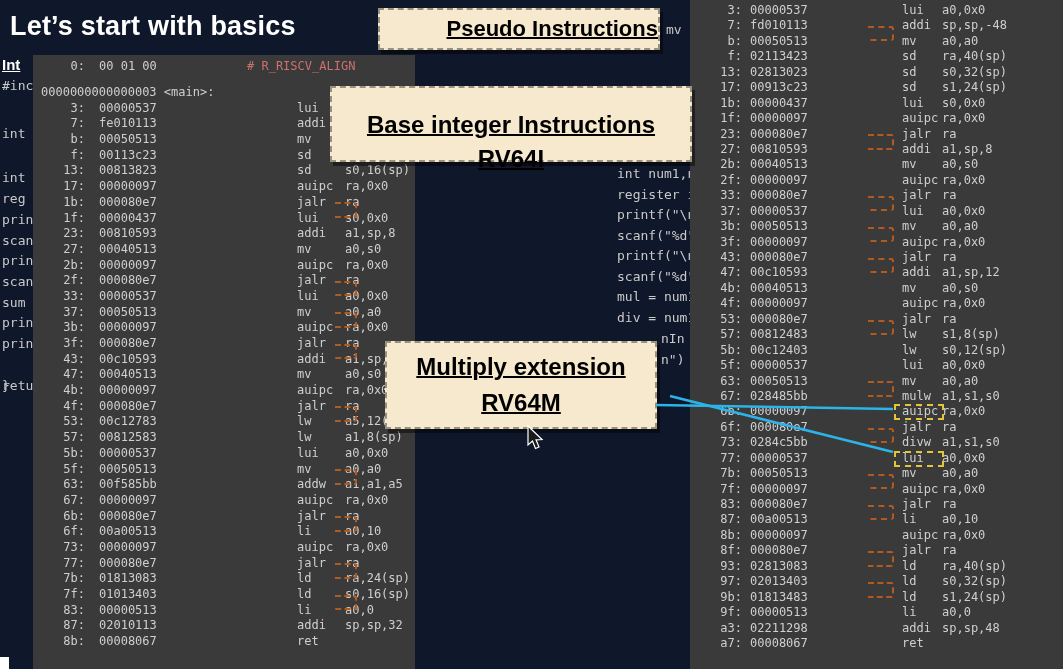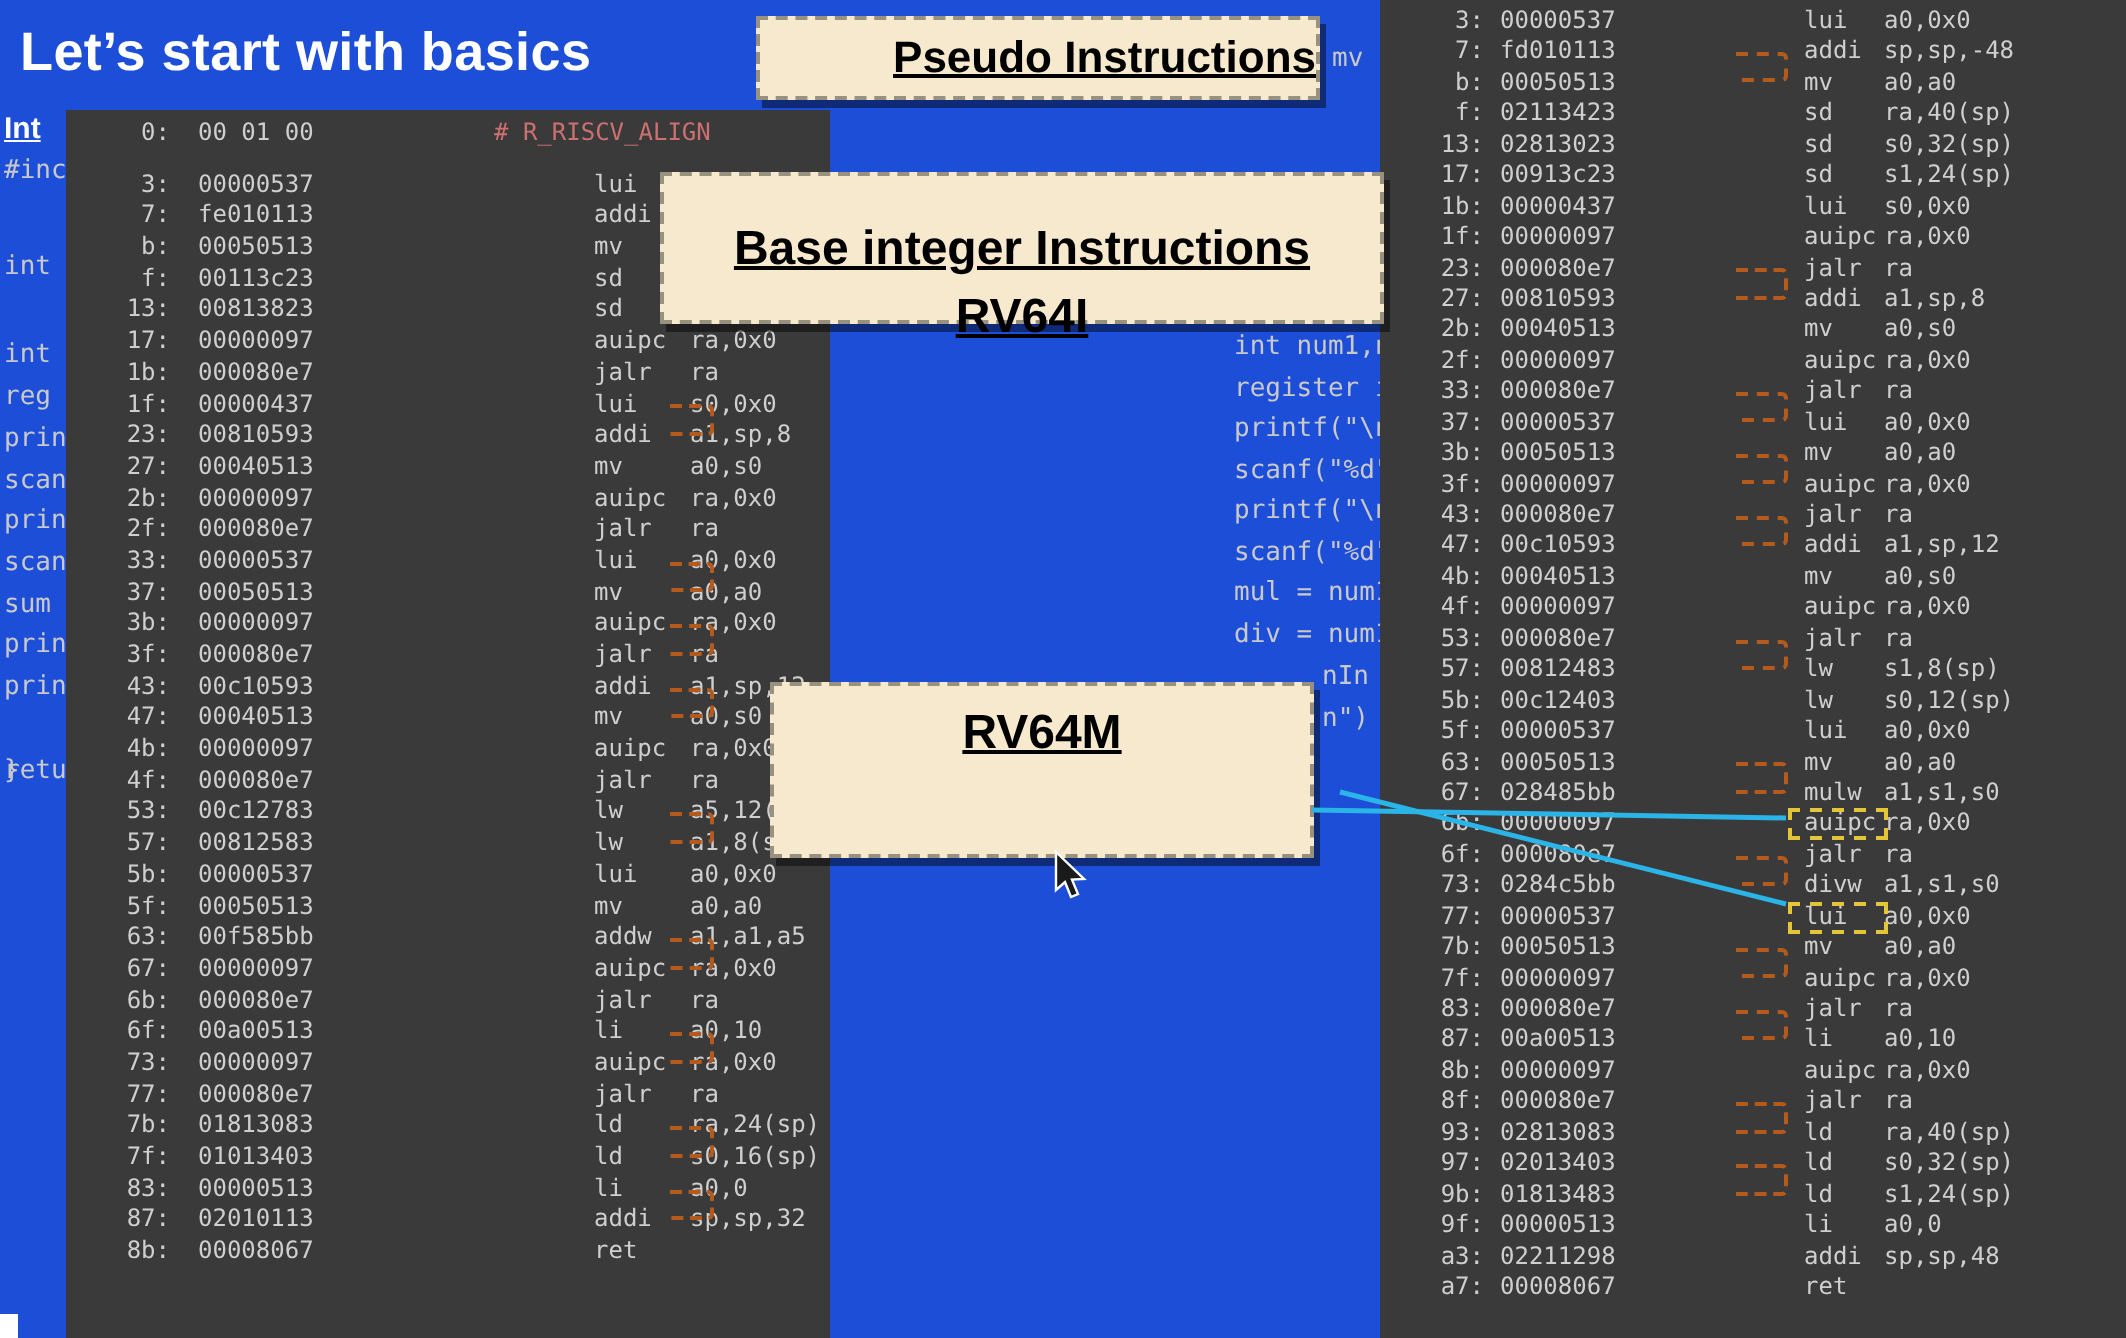--- a/index.html
+++ b/index.html
@@ -1,19 +1,19 @@
 <!DOCTYPE html>
 <html style="--term-bg: #3a3a3a; --term-fg: #cfcfcf; --cmt: #cd7070; --bracket: #b45a1c; --hl: #e4c53a; --co-bg: #f6e9cd; --co-bd: #99917f;"><head>
 <meta charset="utf-8">
 <style>
   * { margin:0; padding:0; box-sizing:border-box; }
   html,body { background:#000; }
   body { width:1063px; height:669px; overflow:hidden; position:relative;
          font-family:"DejaVu Sans Mono", monospace; }
-  .stage { position:absolute; left:0; top:0; width:850px; height:669px; background:#1d4ed8; }
+  .stage { position:absolute; left:0; top:0; width:850px; height:669px; background:#0f172a; }
 
   .title { position:absolute; left:10px; top:11px; z-index:20;
            font-family:"Liberation Sans", sans-serif; font-weight:bold;
            font-size:27px; color:#fff; letter-spacing:0.2px; }
 
   .frag { position:absolute; z-index:5; font:13px "DejaVu Sans Mono", monospace;
           color:#c9c9c9; white-space:pre; }
   .frag.heading { font:bold 15px "Liberation Sans", sans-serif; color:#fff;
                   text-decoration:underline; }
 
@@ -93,20 +93,21 @@
       <div class="frag" style="left: 666px; top: 22px;">mv</div>
     </div>
 
   <div class="panel" id="panel-left">
     <div class="lrow">
       <span class="addr">0:</span>
       <span class="hex">00 01 00</span>
       <span class="cmt"># R_RISCV_ALIGN</span>
     </div>
     <div class="blank"></div>
+    <div class="hline">0000000000000003 &lt;main&gt;:</div>
     <div id="left-rows">
         <div class="lrow"><span class="addr">3:</span><span class="hex">00000537</span><span class="mn">lui</span><span class="ops">a0,0x0</span></div>
         <div class="lrow"><span class="addr">7:</span><span class="hex">fe010113</span><span class="mn">addi</span><span class="ops">sp,sp,-32</span></div>
         <div class="lrow"><span class="addr">b:</span><span class="hex">00050513</span><span class="mn">mv</span><span class="ops">a0,a0</span></div>
         <div class="lrow"><span class="addr">f:</span><span class="hex">00113c23</span><span class="mn">sd</span><span class="ops">ra,24(sp)</span></div>
         <div class="lrow"><span class="addr">13:</span><span class="hex">00813823</span><span class="mn">sd</span><span class="ops">s0,16(sp)</span></div>
         <div class="lrow"><span class="addr">17:</span><span class="hex">00000097</span><span class="mn">auipc</span><span class="ops">ra,0x0</span></div>
         <div class="lrow"><span class="addr">1b:</span><span class="hex">000080e7</span><span class="mn">jalr</span><span class="ops">ra</span></div>
         <div class="lrow"><span class="addr">1f:</span><span class="hex">00000437</span><span class="mn">lui</span><span class="ops">s0,0x0</span></div>
         <div class="lrow"><span class="addr">23:</span><span class="hex">00810593</span><span class="mn">addi</span><span class="ops">a1,sp,8</span></div>
@@ -211,20 +212,21 @@
     </div>
 
   <div class="callout" id="co-pseudo">
     <span class="u">Pseudo Instructions</span>
   </div>
   <div class="callout" id="co-base">
     <div class="co-line u">Base integer Instructions</div>
     <div class="co-line u">RV64I</div>
   </div>
   <div class="callout" id="co-mult">
+    <div class="co-line u">Multiply extension</div>
     <div class="co-line u">RV64M</div>
   </div>
 
   <svg id="overlay" width="1063" height="669" viewBox="0 0 1063 669">
     <line x1="656" y1="405" x2="893" y2="409" stroke="#2ab4e8" stroke-width="2.5"></line>
     <line x1="670" y1="396" x2="893" y2="452" stroke="#2ab4e8" stroke-width="2.5"></line>
     <polygon points="528,426 528,445 532.5,441 535.5,448.5 539,447 536,439.8 542,439.5" fill="#1a1a1a" stroke="#ffffff" stroke-width="1.2"></polygon>
   </svg>
 
   <div class="artifact"></div>

